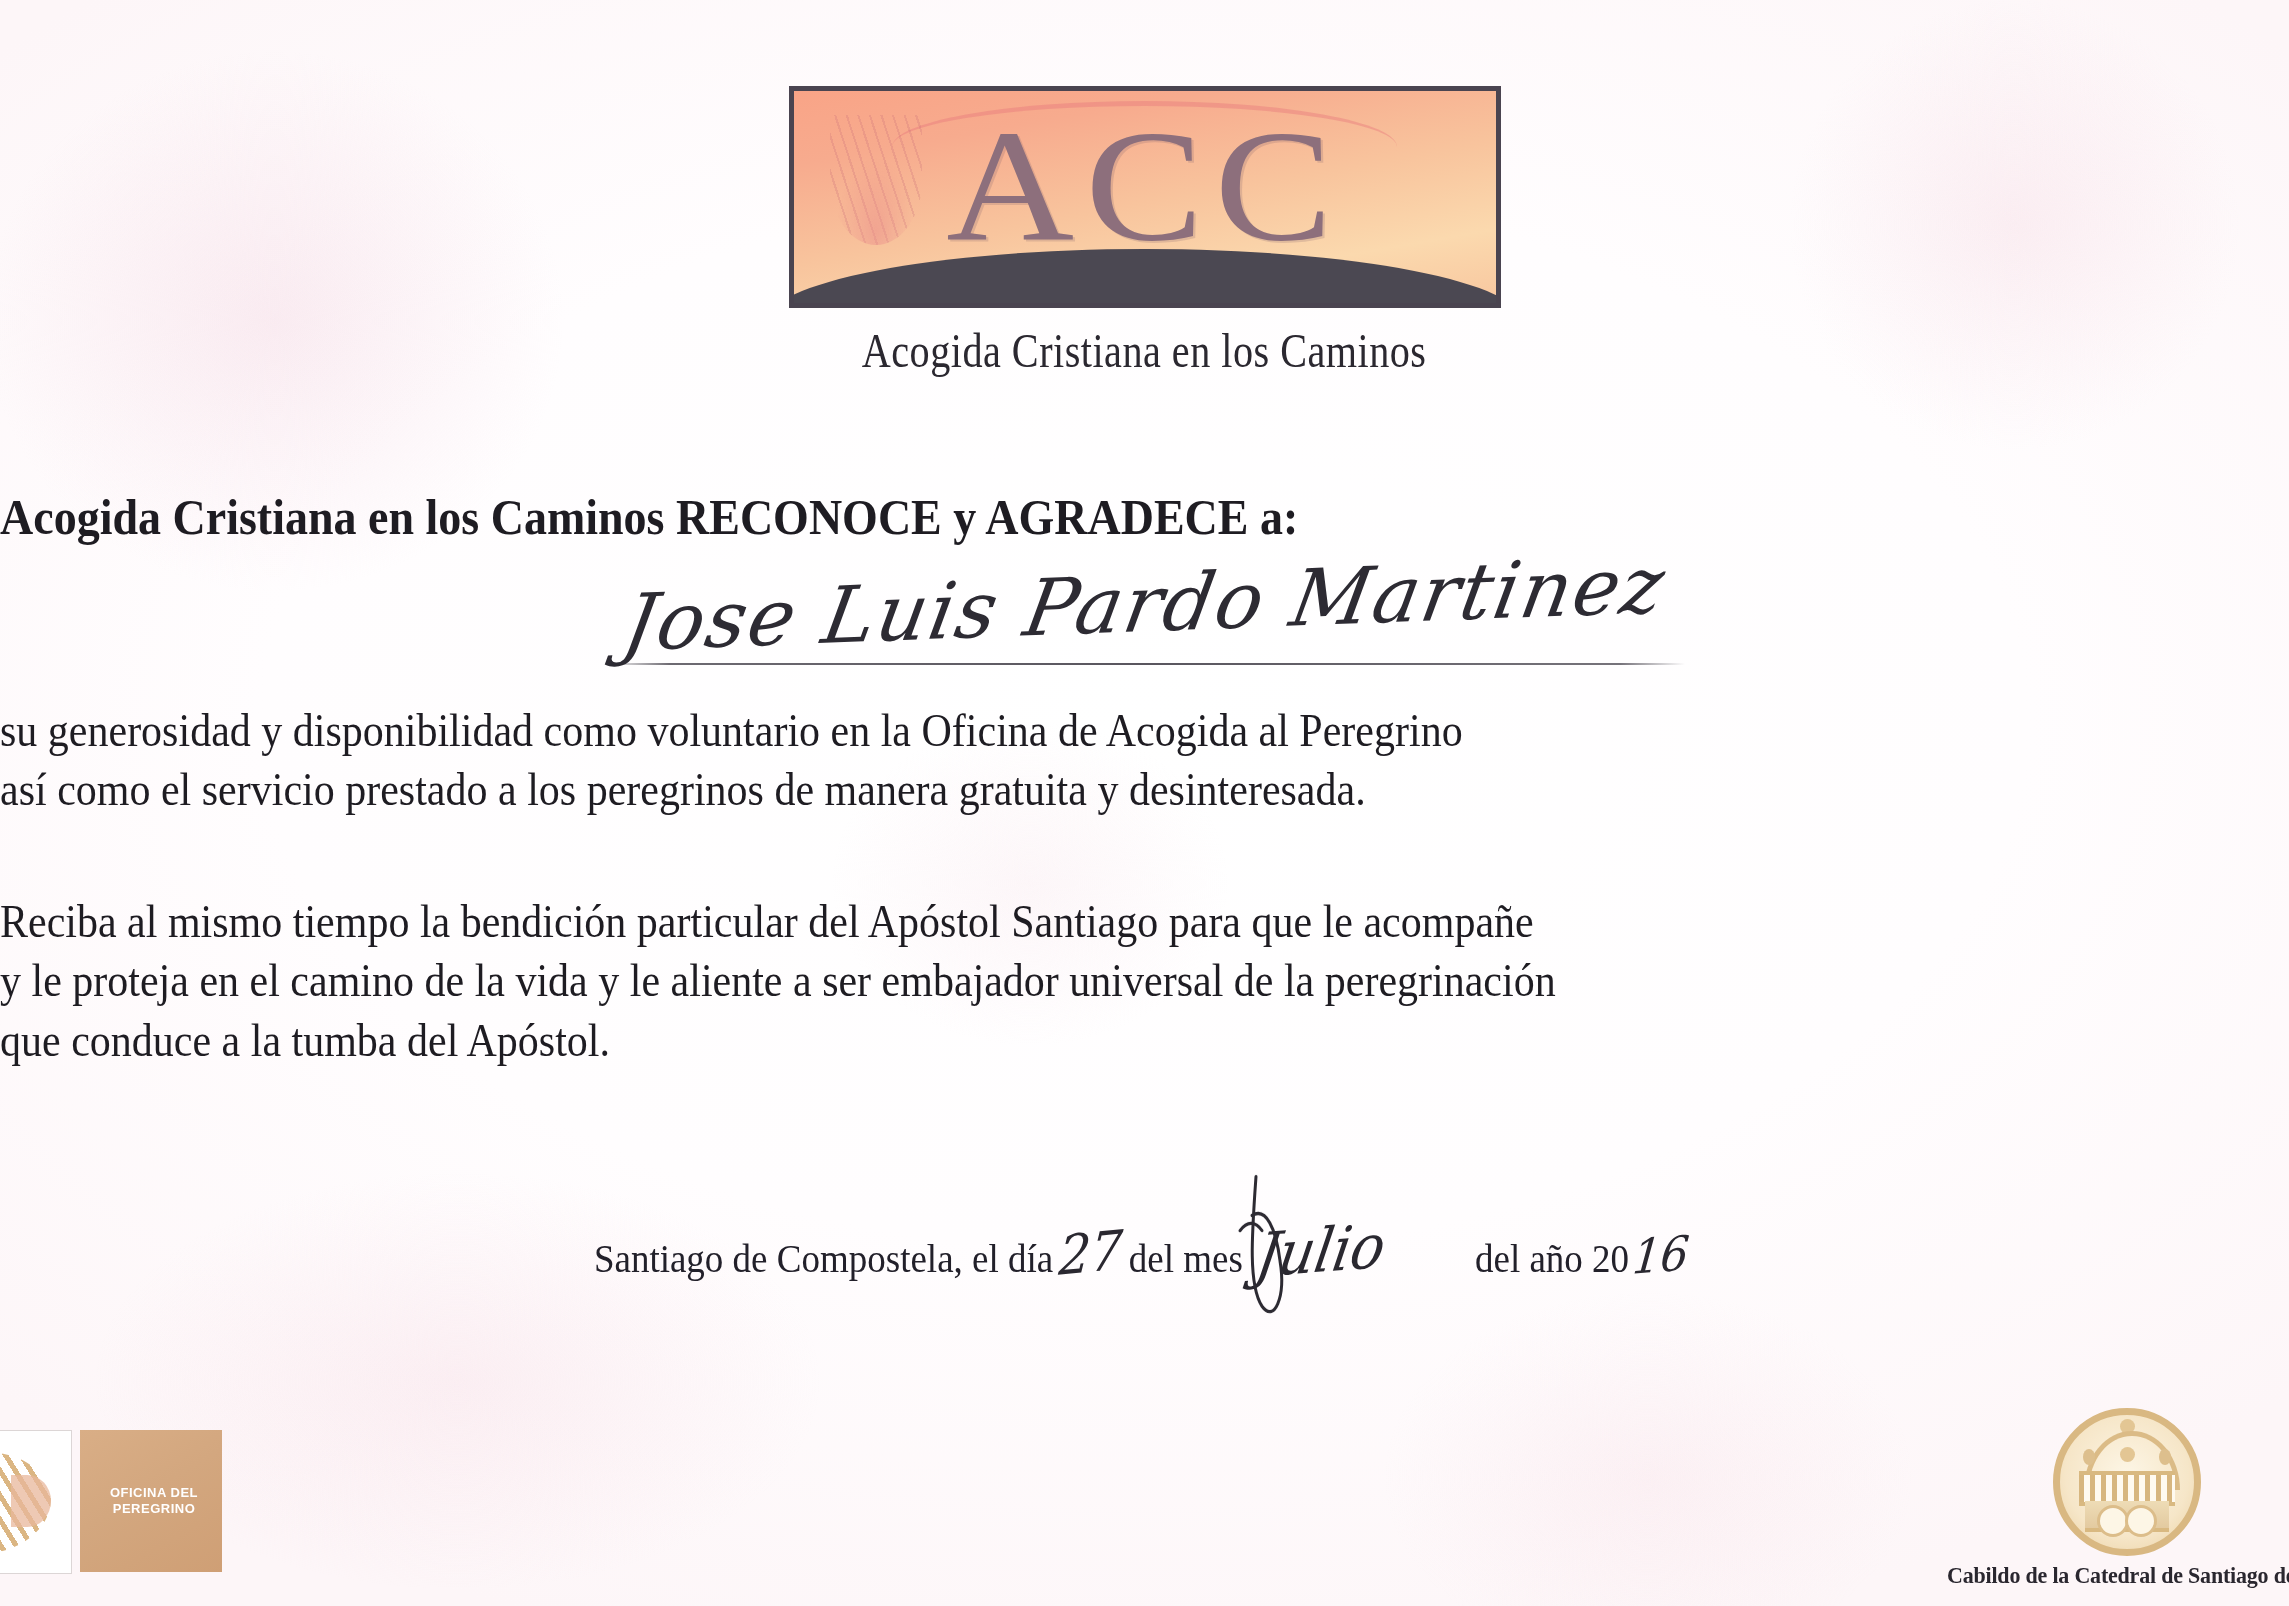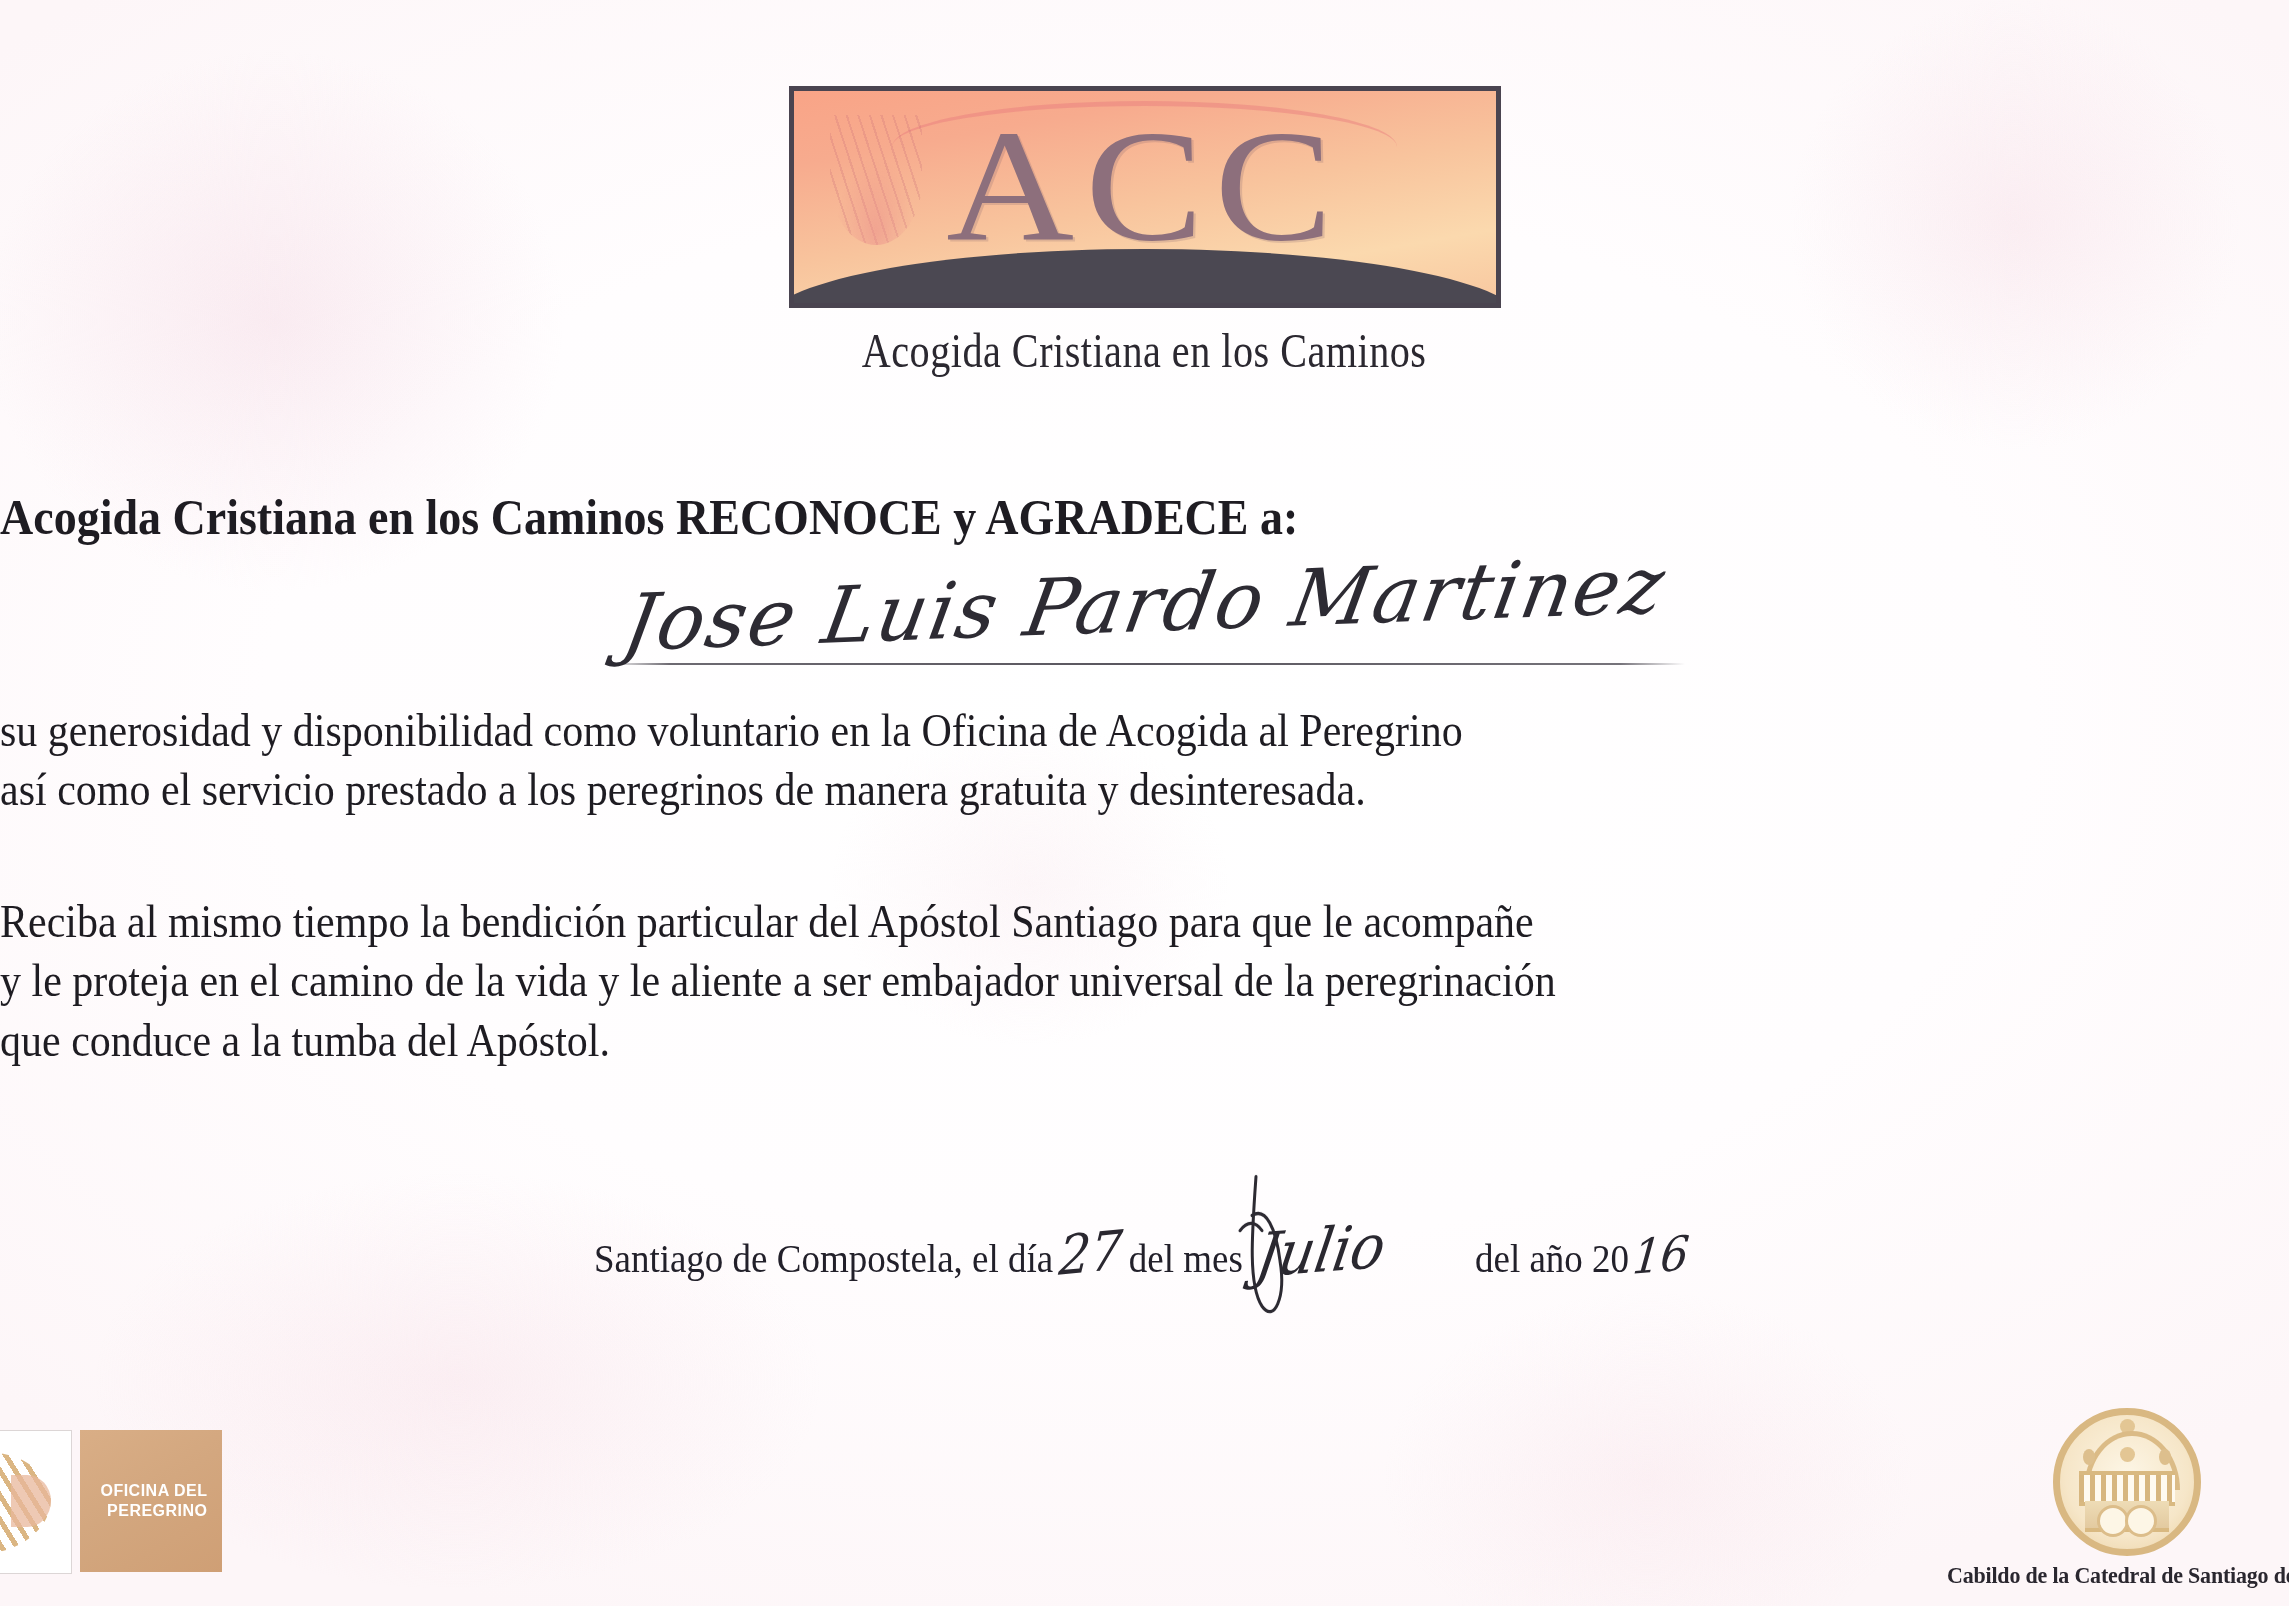--- a/index.html
+++ b/index.html
@@ -249,26 +249,26 @@
     width: 142px;
     height: 142px;
     margin-left: 8px;
     background: linear-gradient(150deg, #d9ae86 0%, #d3a77f 45%, #cf9f75 100%);
     display: flex;
     align-items: center;
     justify-content: center;
   }
   .oficina-text {
     font-family: "Liberation Sans", sans-serif;
-    font-size: 16px;
+    font-size: 13px;
     font-weight: 700;
     line-height: 1.25;
     letter-spacing: 0.5px;
     color: #ffffff;
-    text-align: right;
+    text-align: center;
     padding-left: 6px;
     white-space: pre-line;
   }
 
   
   .cabildo-block {
     position: absolute;
     right: -18px;
     bottom: 18px;
     width: 360px;

